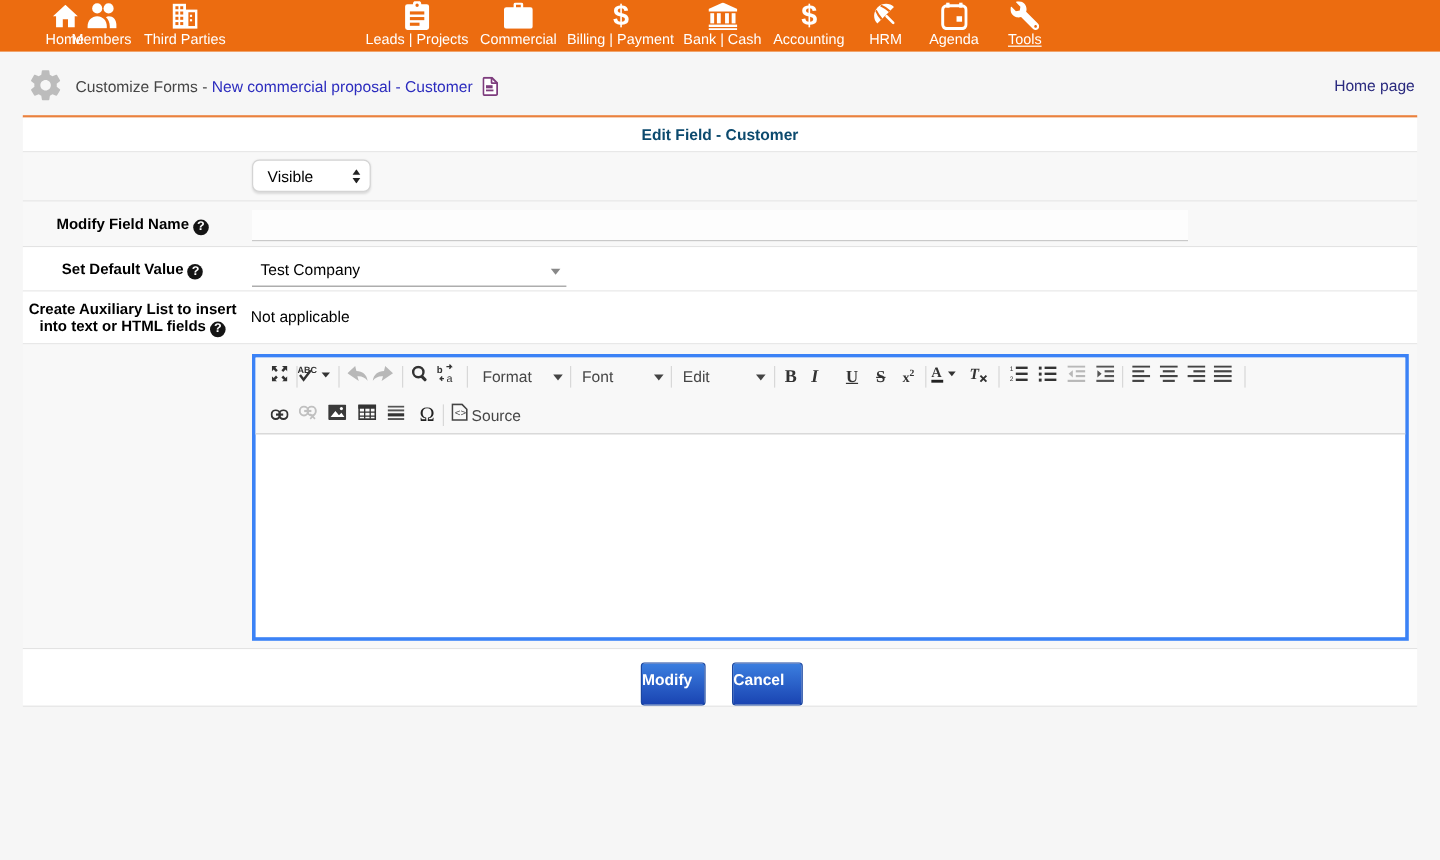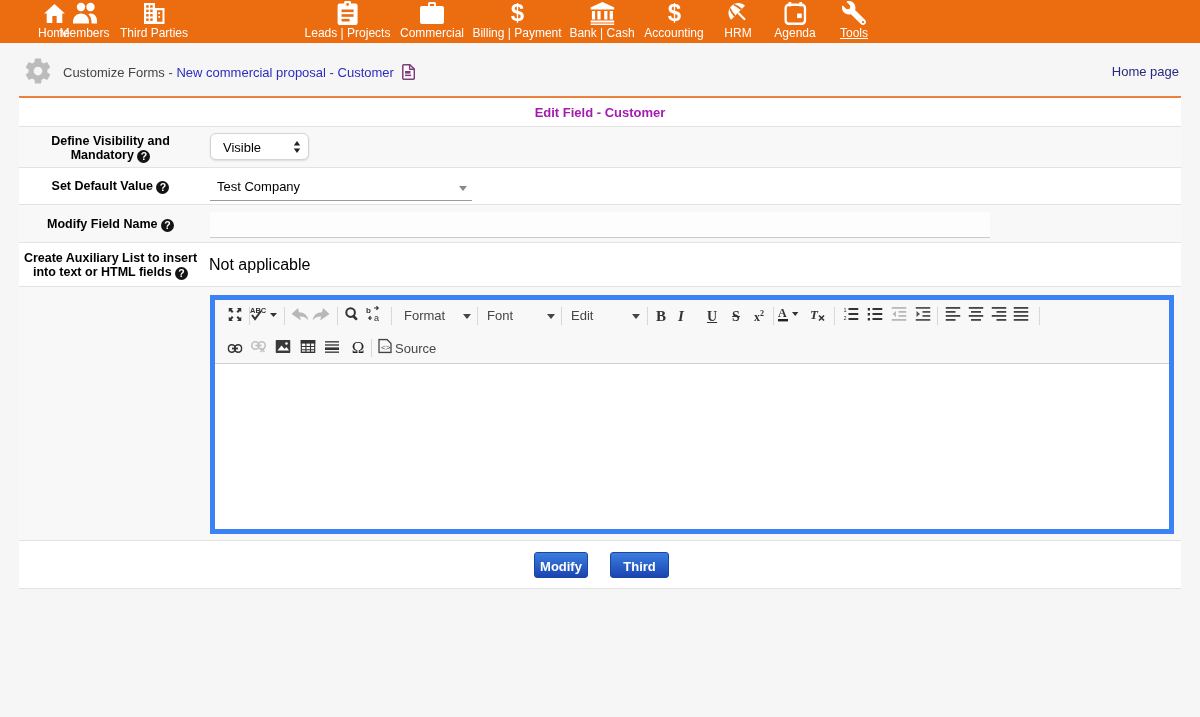--- a/index.html
+++ b/index.html
@@ -15,44 +15,44 @@
 #gear{position:absolute;left:23px;top:13px;}
 #crumbtext{position:absolute;left:63px;top:21px;font-size:13px;color:#454545;}
 #crumbtext a{color:#2c2cbe;text-decoration:none;}
 #homepage{position:absolute;right:21px;top:21px;font-size:13px;color:#29297e;}
 
 #tbl{position:absolute;left:19px;top:96px;width:1162px;border-top:2px solid #ea813d;}
 .trow{position:relative;border-bottom:1px solid #e3e3e3;box-sizing:border-box;}
 .w{background:#fff;}
 .g{background:#f8f8f8;}
 #rhead{height:29px;}
-#rhead .tt{position:absolute;left:0;right:0;top:7px;text-align:center;font-weight:bold;font-size:13px;color:#a21caf;}
+#rhead .tt{position:absolute;left:0;right:0;top:7px;text-align:center;font-weight:bold;font-size:13px;color:#0c4a6e;}
 .lab{position:absolute;left:0px;width:183px;text-align:center;font-weight:bold;font-size:12.5px;color:#000;line-height:14px;}
 .q{display:inline-block;width:13px;height:13px;background:#141414;border-radius:50%;color:#fff;font-size:10.5px;font-weight:bold;line-height:13px;text-align:center;vertical-align:-1px;}
 
 #sel1{position:absolute;left:191px;top:6px;width:99px;height:27px;background:#fff;border:1px solid #d4d4d4;border-radius:6px;box-shadow:0 1px 2px rgba(0,0,0,0.12);font-size:13px;color:#000;line-height:27px;padding-left:12px;box-sizing:border-box;}
 #sel1 svg{position:absolute;right:7px;top:7px;}
 
 #combo2{position:absolute;left:191px;top:0;width:262px;height:100%;}
 #combo2 .tx{position:absolute;left:7px;top:11px;font-size:13px;color:#000;}
 #combo2 .ul{position:absolute;left:0px;right:0;bottom:3px;border-bottom:1px solid #9a9a9a;}
 #combo2 .ar{position:absolute;right:5px;top:18px;width:0;height:0;border-left:4.5px solid transparent;border-right:4.5px solid transparent;border-top:5px solid #888;}
 
 #inp3{position:absolute;left:191px;top:7px;width:780px;height:26px;background:#fdfdfd;border-bottom:1px solid #c9c9c9;box-sizing:border-box;}
-.plain{position:absolute;left:190px;font-size:16px;color:#000;}
-
-#edit{position:absolute;left:191px;top:8px;width:964px;height:239px;background:#fff;border:5px solid #3b82f6;box-sizing:border-box;text-align:center;}
+.plain{position:absolute;left:190px;font-size:13px;color:#000;}
+
+#edit{position:absolute;left:191px;top:8px;width:964px;height:239px;background:#fff;border:3px solid #3b82f6;box-sizing:border-box;text-align:center;}
 #toolbar{background:#f8f8f8;border-bottom:1px solid #d1d1d1;padding:0;height:64px;box-sizing:border-box;}
 .tbr{position:relative;height:32px;}
 .tbtn{position:absolute;top:50%;transform:translate(-50%,-50%);color:#333;}
 .tsep{position:absolute;top:7px;width:1px;height:18px;background:#d8d8d8;}
 .combolabel{position:absolute;top:8px;font-size:13px;color:#464646;}
 .cmbar{position:absolute;top:14px;width:0;height:0;border-left:4px solid transparent;border-right:4px solid transparent;border-top:5px solid #444;}
 
-#btnrow .bt{position:absolute;top:11px;height:26px;border:1px solid #1a46a0;border-radius:3px;background:linear-gradient(#3b7edf,#1a44b2);color:#fff;font-weight:bold;font-size:13px;line-height:27px;text-align:center;box-sizing:border-box;}
+#btnrow .bt{position:absolute;top:11px;height:36px;border:1px solid #1a46a0;border-radius:3px;background:linear-gradient(#3b7edf,#1a44b2);color:#fff;font-weight:bold;font-size:13px;line-height:27px;box-sizing:border-box;}
 </style>
 </head>
 <body>
 <div id="nav">
     <div class="nitem" style="left: 26px; margin-left: 28px;">
       <div class="ic">
         <svg width="21" height="19" viewBox="0 0 24 22" fill="#fff">
           <path d="M12 0 L24 11 L21 11 L21 22 L14.5 22 L14.5 14 L9.5 14 L9.5 22 L3 22 L3 11 L0 11 Z"></path>
         </svg>
       </div>
@@ -191,37 +191,36 @@
         </g>
       </svg>
   </div>
   <div id="homepage">Home page</div>
 </div>
 <div id="tbl">
   <div class="trow w" id="rhead">
       <div class="tt">Edit Field - Customer</div>
     </div>
   <div class="trow g" id="r1" style="height:41px;">
-    <div class="lab" style="top:7px;">Define Visibility and<br>Mandatory <span class="q">?</span></div>
     <div id="sel1">Visible<svg width="8" height="12" viewBox="0 0 8 12">
           <path d="M4 0 L7.2 4.6 L0.8 4.6 Z" fill="#222"></path>
           <path d="M4 12 L7.2 7.4 L0.8 7.4 Z" fill="#222"></path>
         </svg></div>
+  </div>
+  <div class="trow g" id="r3" style="height:38px;">
+    <div class="lab" style="top:12px;">Modify Field Name <span class="q">?</span></div>
+    <div id="inp3"></div>
   </div>
   <div class="trow w" id="r2" style="height:37px;">
     <div class="lab" style="top:11px;">Set Default Value <span class="q">?</span></div>
     <div id="combo2">
         <span class="tx">Test Company</span>
         <span class="ul"></span>
         <span class="ar"></span>
       </div>
-  </div>
-  <div class="trow g" id="r3" style="height:38px;">
-    <div class="lab" style="top:12px;">Modify Field Name <span class="q">?</span></div>
-    <div id="inp3"></div>
   </div>
   <div class="trow w" id="r4" style="height:44px;">
     <div class="lab" style="top:8px;">Create Auxiliary List to insert<br>into text or HTML fields <span class="q">?</span></div>
     <div class="plain" style="top:13px;">Not applicable</div>
   </div>
   <div class="trow g" id="r5" style="height:254px;">
     <div id="edit">
       <div id="toolbar">
         <div class="tbr" id="tb1">
             <span class="tbtn" style="left: 20px;"><svg width="13" height="13" viewBox="0 0 13 13" fill="#333">
@@ -370,15 +369,15 @@
                 <path d="M1 1 h8 l4 4 v9 h-12 Z" stroke="#444" stroke-width="1.3" fill="none"></path>
                 <text x="3" y="11" font-size="8" fill="#444" font-family="Liberation Mono">&lt;&gt;</text>
               </svg></span>
             <span class="combolabel" style="left: 180px; top: 9px;">Source</span>
           </div>
       </div>
     </div>
   </div>
   <div class="trow w" id="btnrow" style="height:48px;border-bottom:1px solid #e3e3e3;">
     <div class="bt" style="left:515px;width:54px;">Modify</div>
-    <div class="bt" style="left:591px;width:59px;">Third</div>
+    <div class="bt" style="left:591px;width:59px;">Cancel</div>
   </div>
 </div>
 
 </body></html>

